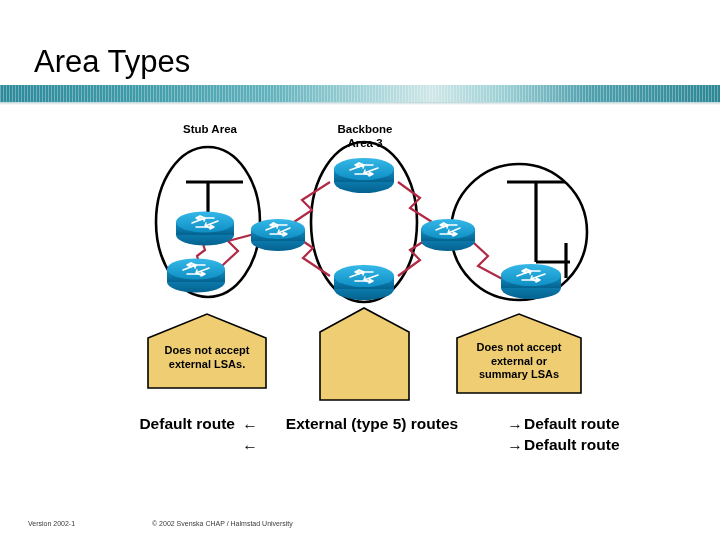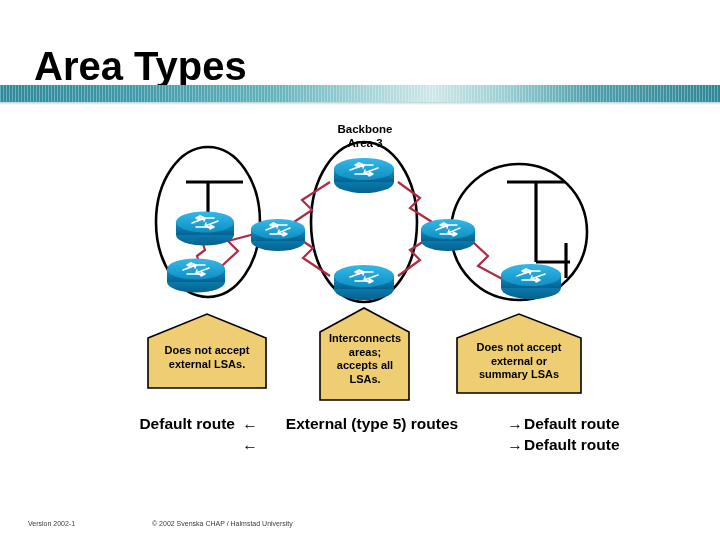--- a/index.html
+++ b/index.html
@@ -13,22 +13,22 @@
     position: relative;
     overflow: hidden;
     font-family: "Liberation Sans", sans-serif;
   }
 
   
   #slide-title {
     position: absolute;
     left: 34px;
     top: 44px;
-    font-size: 40px;
-    font-weight: bold;
+    font-size: 31px;
+    font-weight: normal;
     color: #000000;
     letter-spacing: 0px;
     white-space: nowrap;
   }
 
   
   #title-rule {
     position: absolute;
     left: 0;
     top: 85px;
@@ -314,29 +314,26 @@
         <path d="M522,170 L540,170 M540,170 L536,168 M540,170 L536,172"></path>
         <path d="M540,161 L522,161 M522,161 L526,159 M522,161 L526,163"></path>
       </g>
     </g>
 
     <polygon points="148,228 207,204 266,228 266,278 148,278" fill="#efce73" stroke="#000000" stroke-width="1.6"></polygon>
     <polygon points="320,222 364,198 409,222 409,290 320,290" fill="#efce73" stroke="#000000" stroke-width="1.6"></polygon>
     <polygon points="457,228 519,204 581,228 581,283 457,283" fill="#efce73" stroke="#000000" stroke-width="1.6"></polygon>
   </svg>
 
+  <div class="area-label" id="label-stub">Stub Area</div>
   <div class="area-label" id="label-backbone">Backbone
 Area 3</div>
 
   <div class="callout-text" style="left:148px; top:234px; width:118px;">Does not accept
 external LSAs.</div>
-  <div class="callout-text" style="left:318px; top:222px; width:94px;">Interconnects
-areas;
-accepts all
-LSAs.</div>
   <div class="callout-text" style="left:457px; top:231px; width:124px;">Does not accept
 external or
 summary LSAs</div>
 </div>
 
 <div id="route-lines">
 
   <div class="route-row" id="route-row-1">
     <span class="rr-left">Default route</span>
     <span class="rr-arrow-left">←</span>

